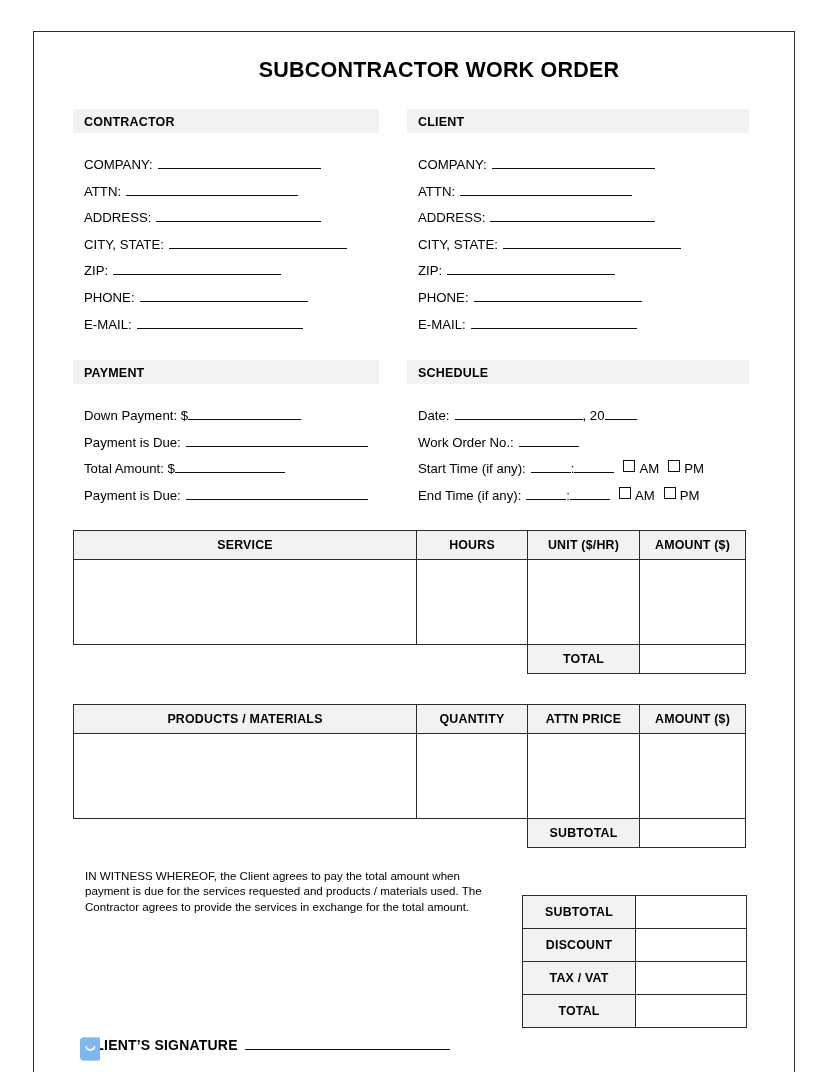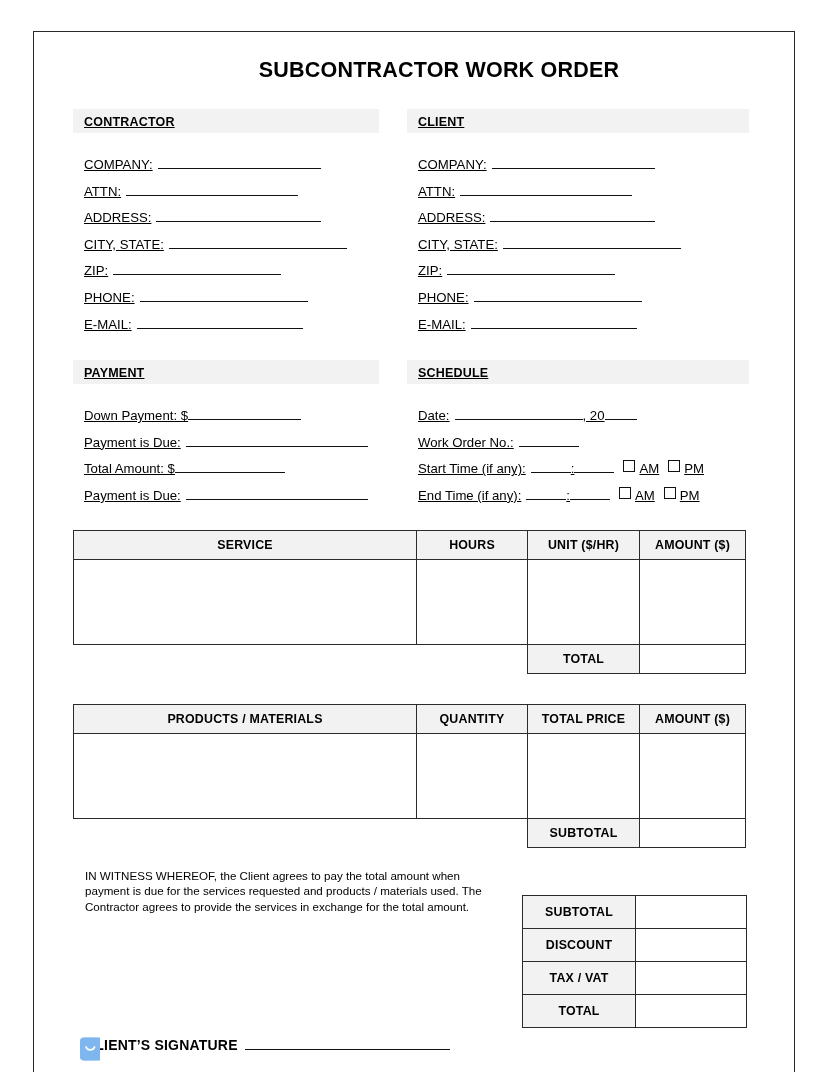--- a/index.html
+++ b/index.html
@@ -41,21 +41,21 @@
     margin-top: 26px;
     padding-left: 56px;
   }
 
   
   .cols {
     display: flex;
     gap: 28px;
     margin-top: 26px;
   }
-  .col { width: 306px; text-decoration: underline; }
+  .col { width: 306px; }
   .col.right { width: 342px; }
 
   .sec-head {
     background: #f2f2f2;
     font-size: 12.5px;
     font-weight: bold;
     letter-spacing: 0.2px;
     padding: 6px 9px 6px 11px;
     box-sizing: border-box;
     height: 24px;
@@ -365,21 +365,21 @@
         <td class="c4"></td>
       </tr>
     </tbody>
       </table>
 
     <table class="grid" style="margin-top:30px;">
       <tbody>
           <tr>
         <td class="head c1">PRODUCTS / MATERIALS</td>
         <td class="head c2">QUANTITY</td>
-        <td class="head c3">TOTAL PRICE</td>
+        <td class="head c3">ATTN PRICE</td>
         <td class="head c4">AMOUNT ($)</td>
       </tr>
       <tr>
         <td class="body c1"></td>
         <td class="body c2"></td>
         <td class="body c3"></td>
         <td class="body c4"></td>
       </tr>
       <tr>
         <td class="blank c1"></td>

